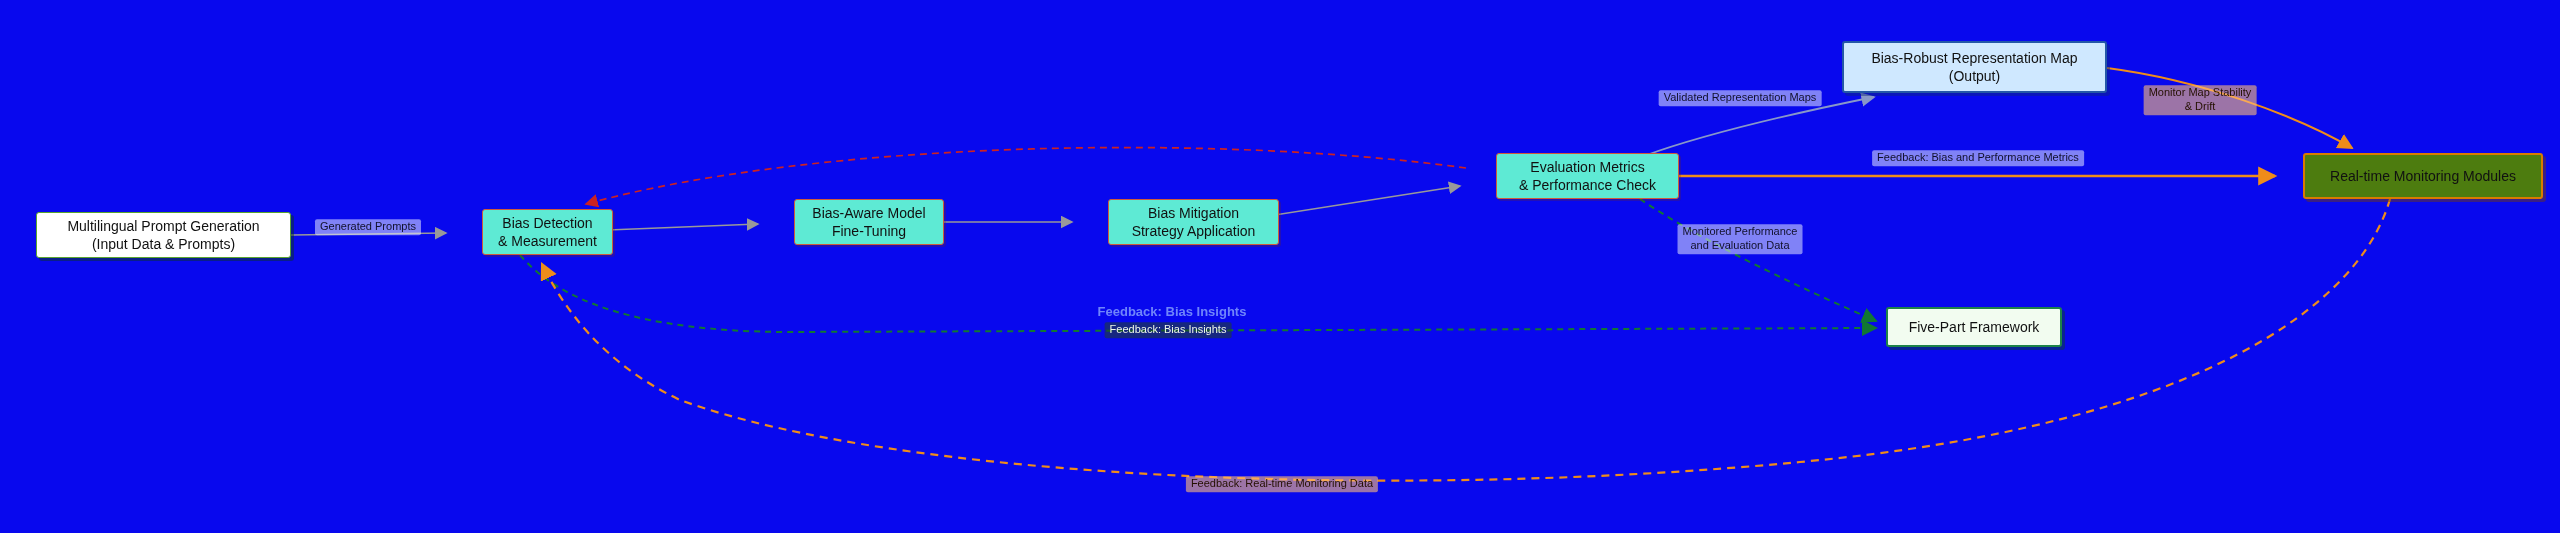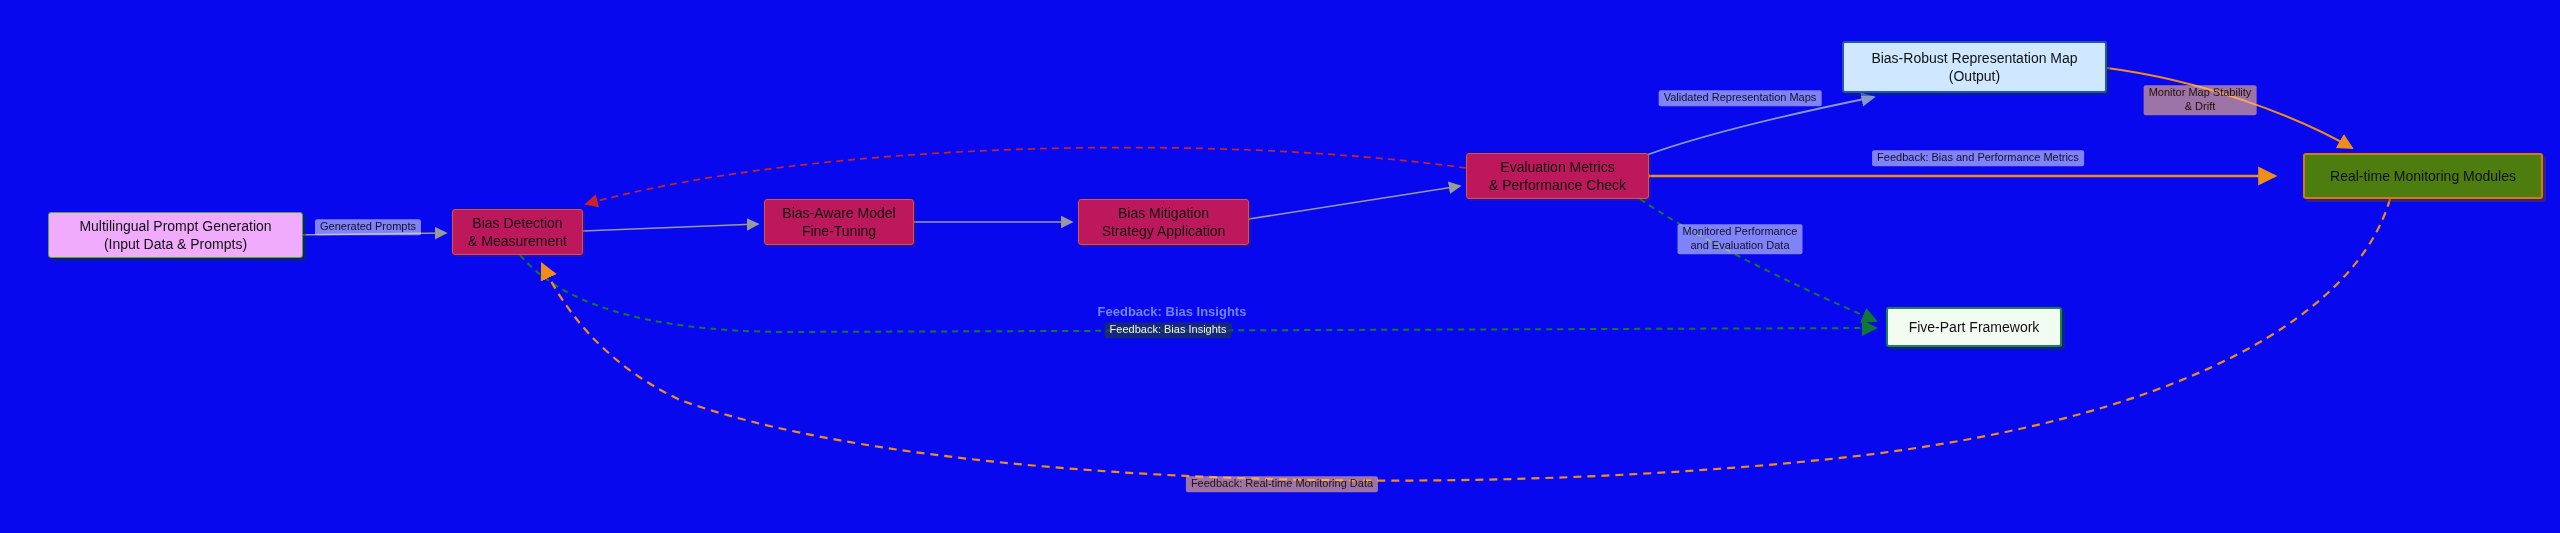--- a/index.html
+++ b/index.html
@@ -52,29 +52,29 @@
     text-align: center;
     font-size: 14px;
     line-height: 1.3;
     color: #111;
     border-radius: 3px;
     z-index: 3;
     box-sizing: border-box;
     padding: 2px 6px;
   }
   .node-green {
-    background: #f0abfc;
+    background: #ffffff;
     border: 1.5px solid #58a42e;
     box-shadow: 3px 3px 0 rgba(10, 60, 10, 0.45);
-    margin-left: 12px;
   }
   .node-peach {
-    background: #be185d;
+    background: #5eead4;
     border: 1.5px solid #cf5b3a;
     box-shadow: 2px 2px 0 rgba(120, 40, 10, 0.25);
+    margin-left: 30px;
   }
   .node-blue {
     background: #cfe8ff;
     border: 2px solid #2457a7;
     box-shadow: 3px 3px 0 rgba(15, 40, 120, 0.45);
   }
   .node-orange {
     background: #4d7c0f;
     border: 2px solid #d97b00;
     box-shadow: 3px 3px 0 rgba(120, 60, 0, 0.45);

